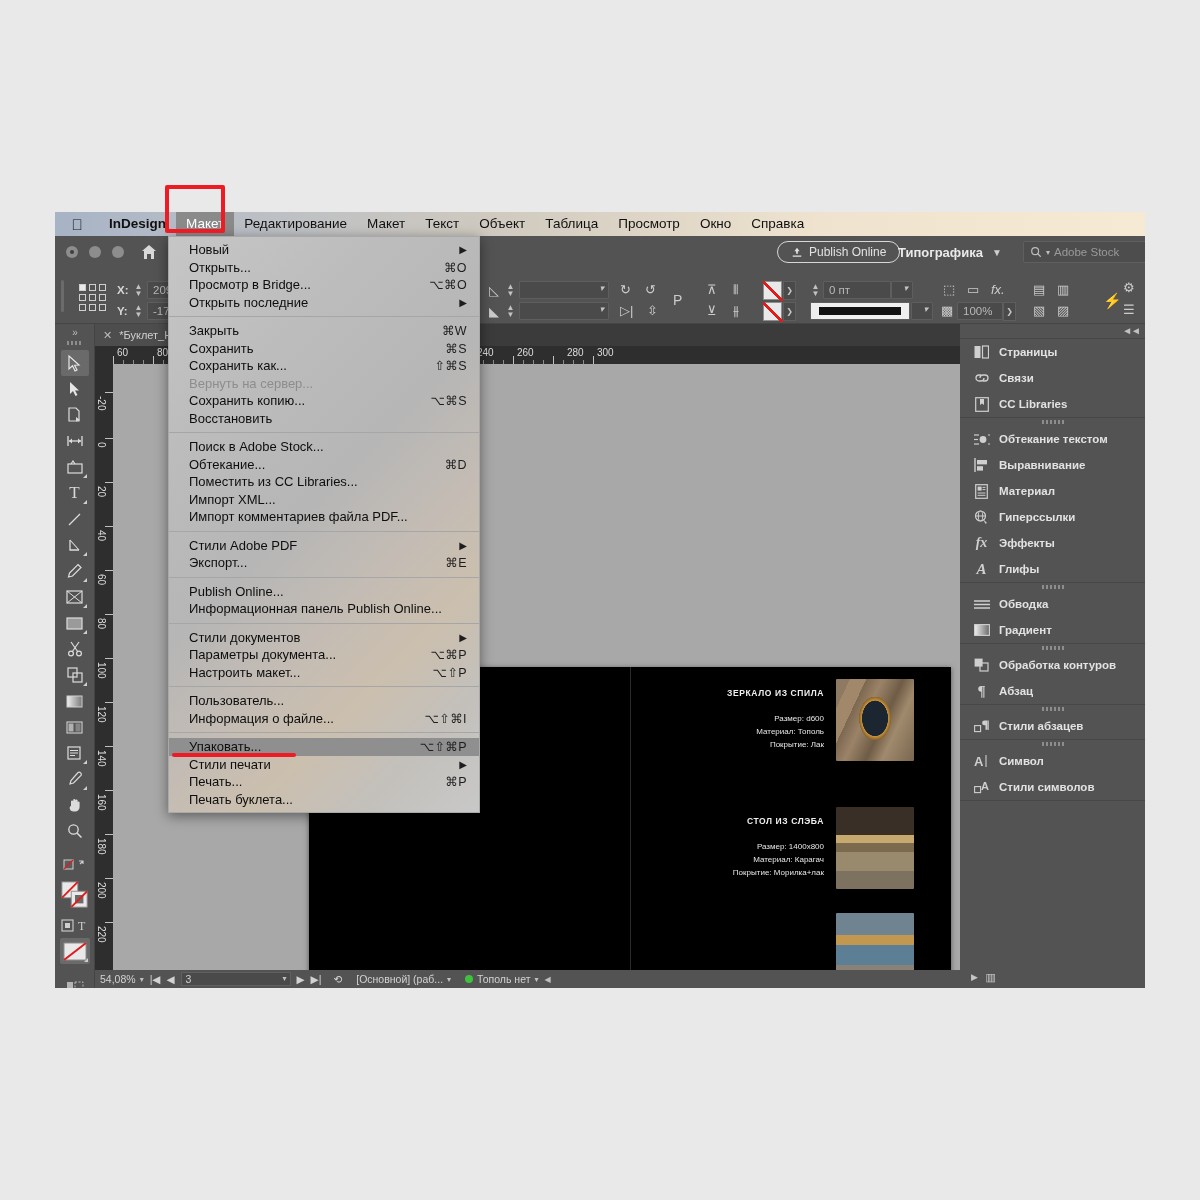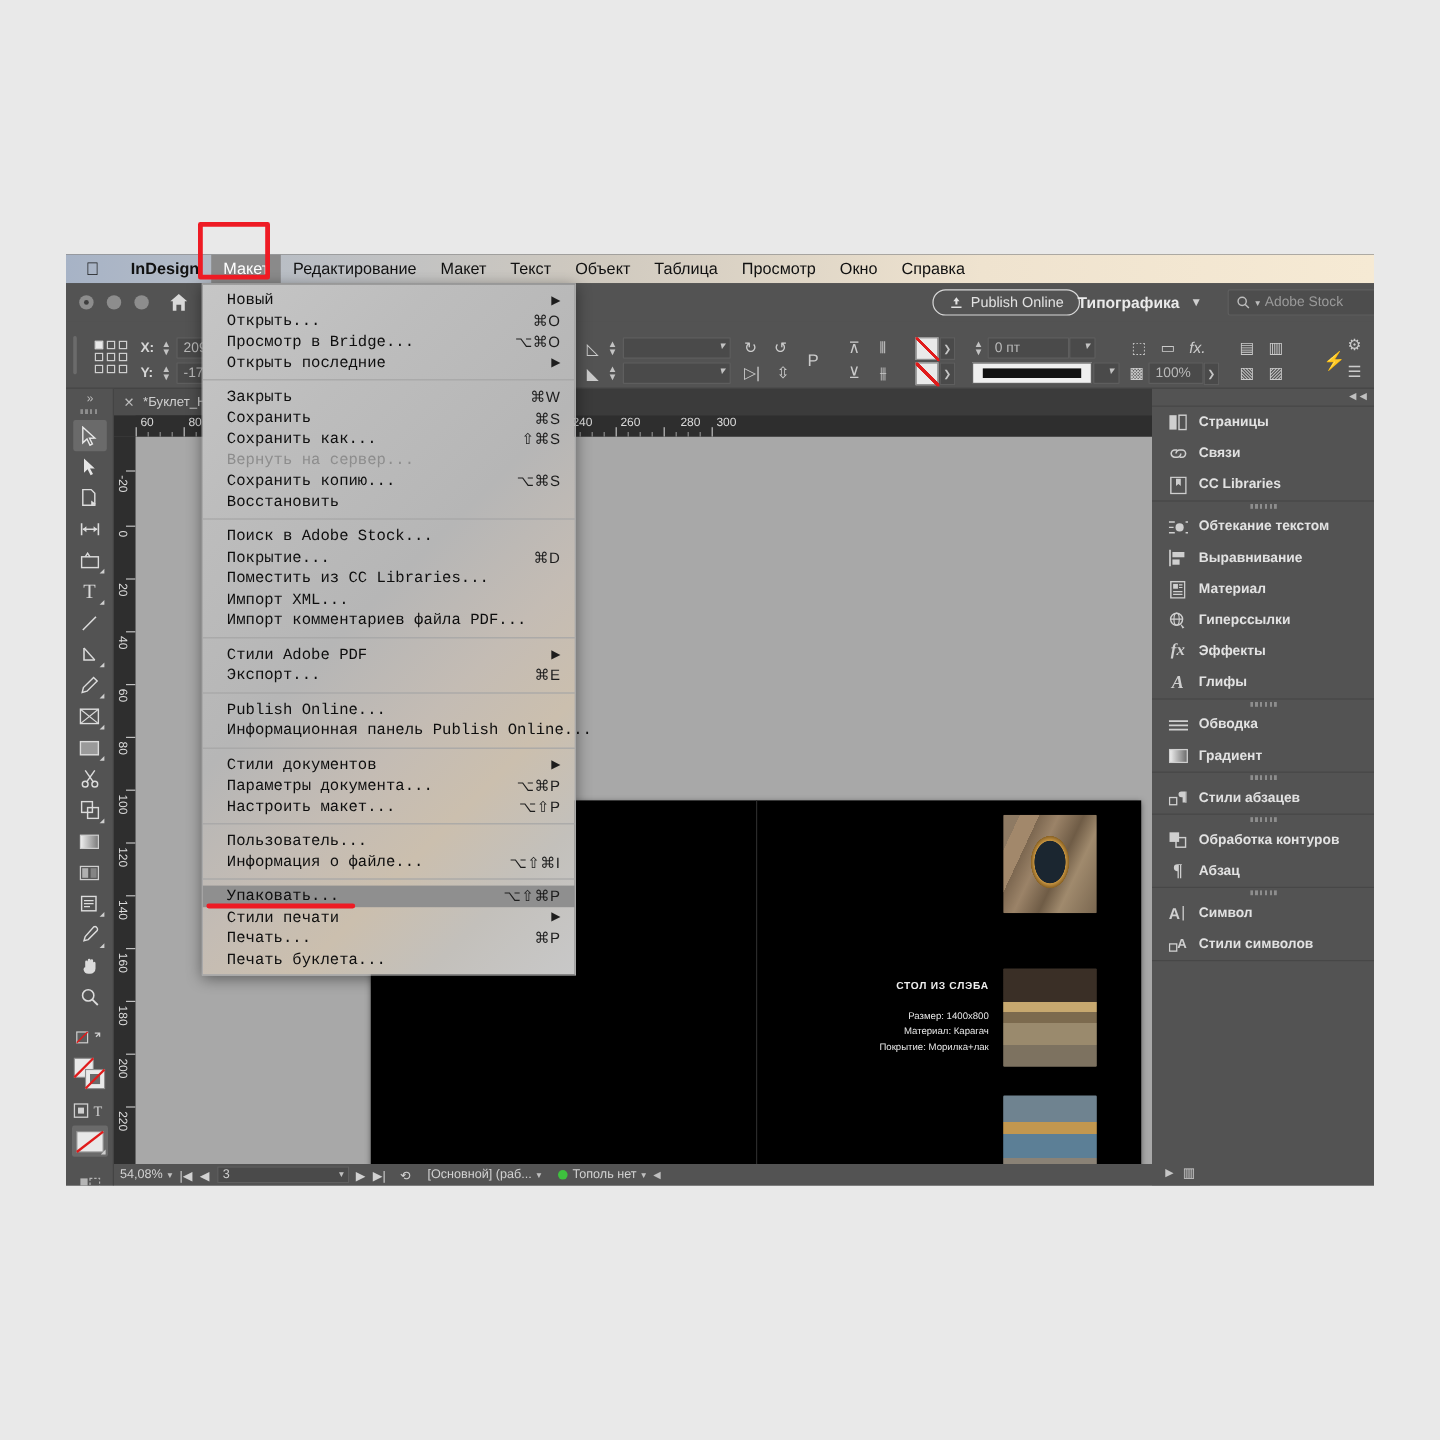--- a/index.html
+++ b/index.html
@@ -244,21 +244,21 @@
     box-shadow: 0 3px 12px rgba(0,0,0,.45);
     border: 1px solid #a9a9a9;
     padding: 4px 0;
     z-index: 50;
     font-size: 13px; color: #0e0e0e;
   }
   .mrow {
     position: relative; height: 17.5px; display: flex; align-items: center;
     padding: 0 12px 0 20px; white-space: nowrap;
   }
-  .mrow .lbl { flex: 1; font-family: Liberation Mono, monospace; }
+  .mrow .lbl { flex: 1; }
   .mrow .sc { color: #1d1d1d; font-size: 12.5px; letter-spacing: .4px; }
   .mrow .arrow { font-size: 10px; color: #1d1d1d; }
   .mrow.disabled .lbl { color: #8d8d8d; }
   .mrow.hl { background: #8f8f8f; }
   .msep { height: 1px; margin: 5px 0; background: #a6a6a6; }
   .mhl-underline {
     position: absolute; left: 172px; top: 753px; width: 124px; height: 4px;
     background: #ee1b24; z-index: 55; border-radius: 2px;
   }
 </style>
@@ -674,20 +674,27 @@
       <span class="tk" style="top:518px;">200</span>
       <span class="mkL" style="top:514px;"></span>
       <span class="tk" style="top:562px;">220</span>
       <span class="mkL" style="top:558px;"></span>
     </div>
 
     <div class="canvas">
       <div class="spread">
         <div class="spread-divider"></div>
 
+        <div class="item" style="left:330px; top:20px; width:185px;">
+          <div class="ttl">ЗЕРКАЛО ИЗ СПИЛА</div>
+          <div style="height:13px;"></div>
+          <div class="line">Размер: d600</div>
+          <div class="line">Материал: Тополь</div>
+          <div class="line">Покрытие: Лак</div>
+        </div>
         <div class="photo" style="left:527px; top:12px; width:78px; height:82px;
               background:
                 radial-gradient(ellipse 22px 30px at 50% 48%, #1b2630 0 58%, #c4923f 60%, #8a6326 72%, transparent 73%),
                 linear-gradient(115deg,#8e7a63 0 12%,#a2886b 12% 26%,#7c6750 26%, #9b8368 40%, #6f5c46 58%, #a08a6d 72%, #7a6750 100%);"></div>
 
         <div class="item" style="left:320px; top:148px; width:195px;">
           <div class="ttl">СТОЛ ИЗ СЛЭБА</div>
           <div style="height:13px;"></div>
           <div class="line">Размер: 1400x800</div>
           <div class="line">Материал: Карагач</div>
@@ -827,45 +834,45 @@
           </span>
           <span>Градиент</span>
         </div>
       </div>
 
       <div class="pgrp">
         <div class="grip"></div>
         <div style="height:8px;"></div>
         <div class="pitem">
           <span class="pic">
+            <svg width="15" height="14" viewBox="0 0 15 14">
+                <rect x="0.6" y="0.6" width="8" height="8" fill="#cfcfcf"></rect>
+                <rect x="6" y="5" width="8" height="8" fill="none" stroke="#cfcfcf" stroke-width="1.2"></rect>
+              </svg>
+          </span>
+          <span>Обработка контуров</span>
+        </div>
+        <div class="pitem">
+          <span class="pic" style="font-family:'Liberation Serif',serif;font-size:15px;color:#cfcfcf;">¶</span>
+          <span>Абзац</span>
+        </div>
+      </div>
+
+      <div class="pgrp">
+        <div class="grip"></div>
+        <div style="height:8px;"></div>
+        <div class="pitem">
+          <span class="pic">
             <svg width="16" height="15" viewBox="0 0 16 15">
                 <rect x="0.6" y="6.6" width="6" height="6" fill="none" stroke="#cfcfcf" stroke-width="1.1"></rect>
                 <path d="M13.5 1.5 h-3 a2.4 2.4 0 0 0 0 4.8 h1 v4.5 h2 Z" fill="#cfcfcf"></path>
                 <line x1="14.2" y1="1.5" x2="14.2" y2="11" stroke="#cfcfcf" stroke-width="1.1"></line>
               </svg>
           </span>
           <span>Стили абзацев</span>
-        </div>
-      </div>
-
-      <div class="pgrp">
-        <div class="grip"></div>
-        <div style="height:8px;"></div>
-        <div class="pitem">
-          <span class="pic">
-            <svg width="15" height="14" viewBox="0 0 15 14">
-                <rect x="0.6" y="0.6" width="8" height="8" fill="#cfcfcf"></rect>
-                <rect x="6" y="5" width="8" height="8" fill="none" stroke="#cfcfcf" stroke-width="1.2"></rect>
-              </svg>
-          </span>
-          <span>Обработка контуров</span>
-        </div>
-        <div class="pitem">
-          <span class="pic" style="font-family:'Liberation Serif',serif;font-size:15px;color:#cfcfcf;">¶</span>
-          <span>Абзац</span>
         </div>
       </div>
 
       <div class="pgrp">
         <div class="grip"></div>
         <div style="height:8px;"></div>
         <div class="pitem">
           <span class="pic">
             <svg width="16" height="14" viewBox="0 0 16 14">
                 <text x="0" y="12" font-size="13" fill="#cfcfcf" font-family="Liberation Sans, sans-serif">A</text>
@@ -960,21 +967,21 @@
     <div class="mrow">
       <span class="lbl">Восстановить</span>
     </div>
 
     <div class="msep"></div>
 
     <div class="mrow">
       <span class="lbl">Поиск в Adobe Stock...</span>
     </div>
     <div class="mrow">
-      <span class="lbl">Покрытие...</span>
+      <span class="lbl">Обтекание...</span>
       <span class="sc">⌘D</span>
     </div>
     <div class="mrow">
       <span class="lbl">Поместить из CC Libraries...</span>
     </div>
     <div class="mrow">
       <span class="lbl">Импорт XML...</span>
     </div>
     <div class="mrow">
       <span class="lbl">Импорт комментариев файла PDF...</span>

